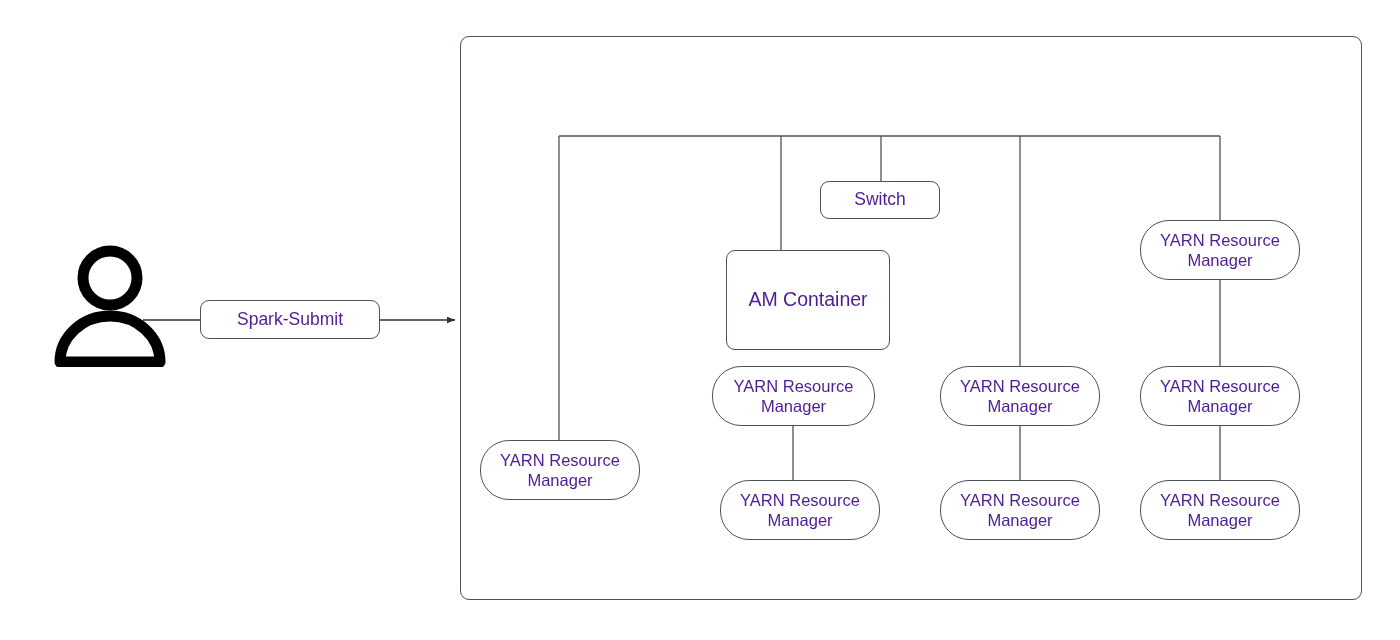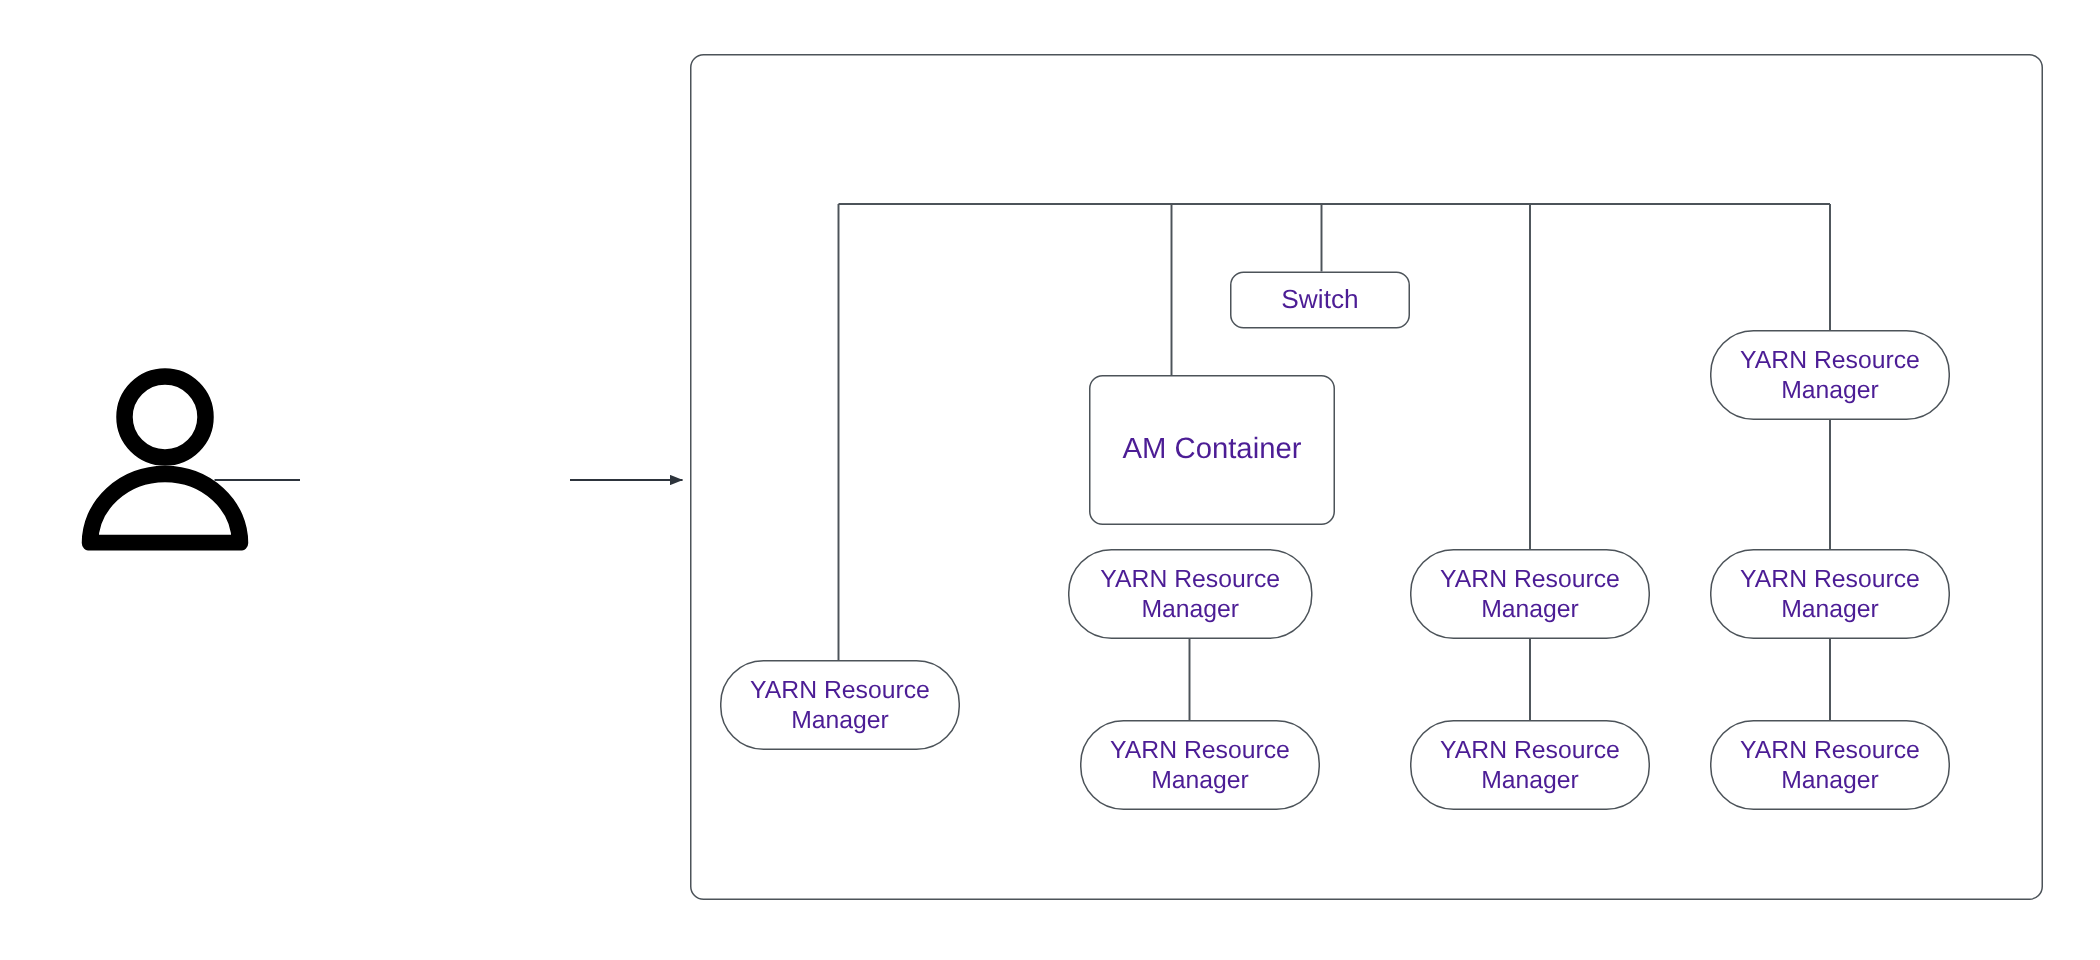--- a/index.html
+++ b/index.html
@@ -107,20 +107,23 @@
     </g>
   </svg>
 
   <svg class="actor" style="left:48px; top:243px; width:124px; height:124px;" viewBox="0 0 124 124" xmlns="http://www.w3.org/2000/svg">
     <circle cx="62" cy="35" r="27" fill="none" stroke="#000000" stroke-width="11"></circle>
     <path d="M 12 119 A 50 46 0 0 1 112 119 Z" fill="none" stroke="#000000" stroke-width="11" stroke-linejoin="round"></path>
   </svg>
 
   <div class="cluster-box" style="left:460px; top:36px; width:902px; height:564px;"></div>
 
+  <div class="node t-spark" style="left:200px; top:300px; width:180px; height:39px;">
+    <span class="node-label">Spark-Submit</span>
+  </div>
 
   <div class="node t-switch" style="left:820px; top:181px; width:120px; height:38px;">
     <span class="node-label">Switch</span>
   </div>
 
   <div class="node" style="left:710px; top:250px; width:164px; height:100px;margin-left:16px;">
     <span class="node-label">
       <span class="am-line1">AM Container</span>
     </span>
   </div>

